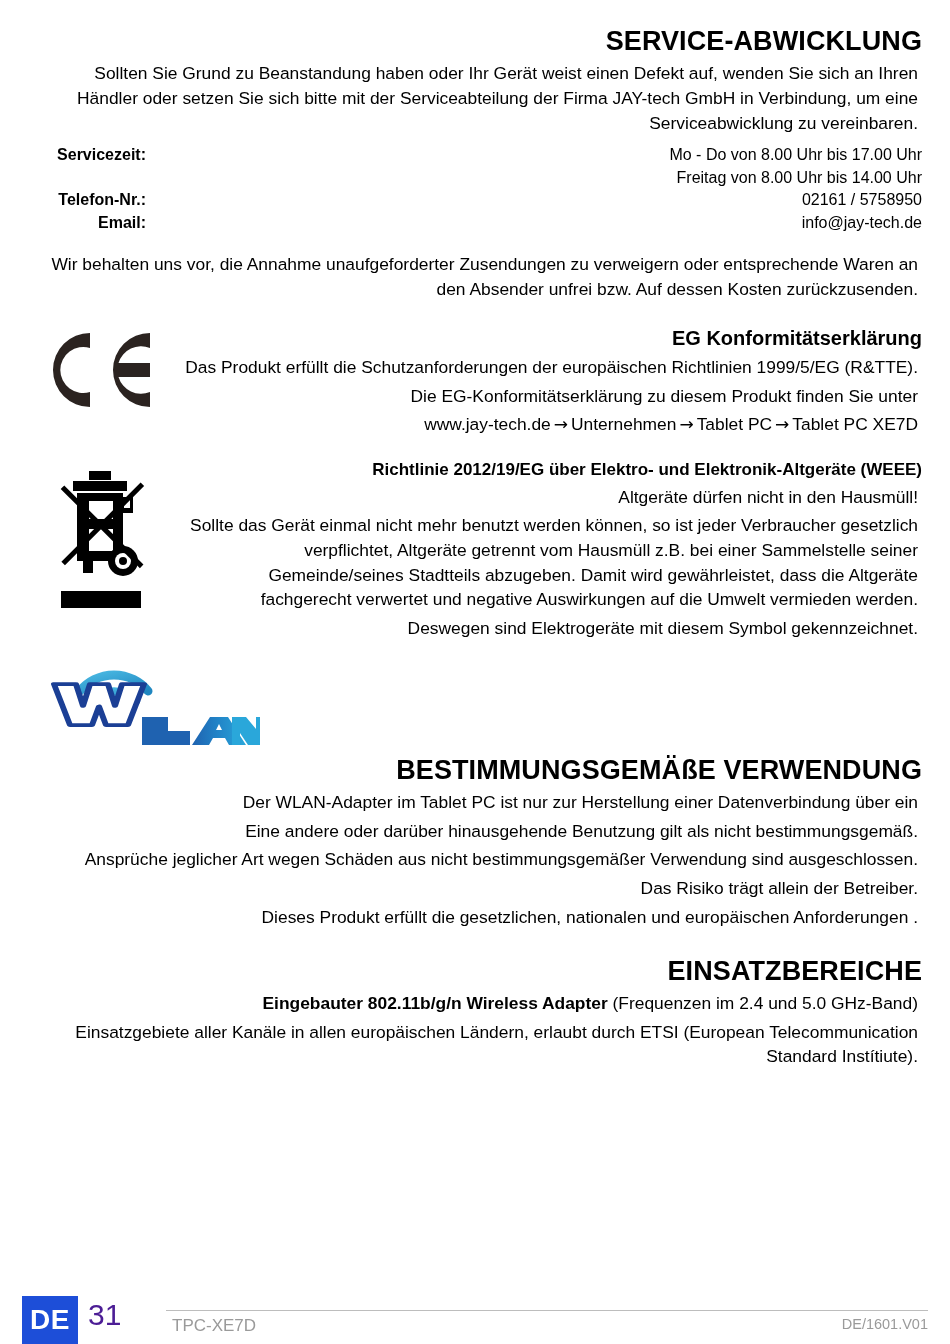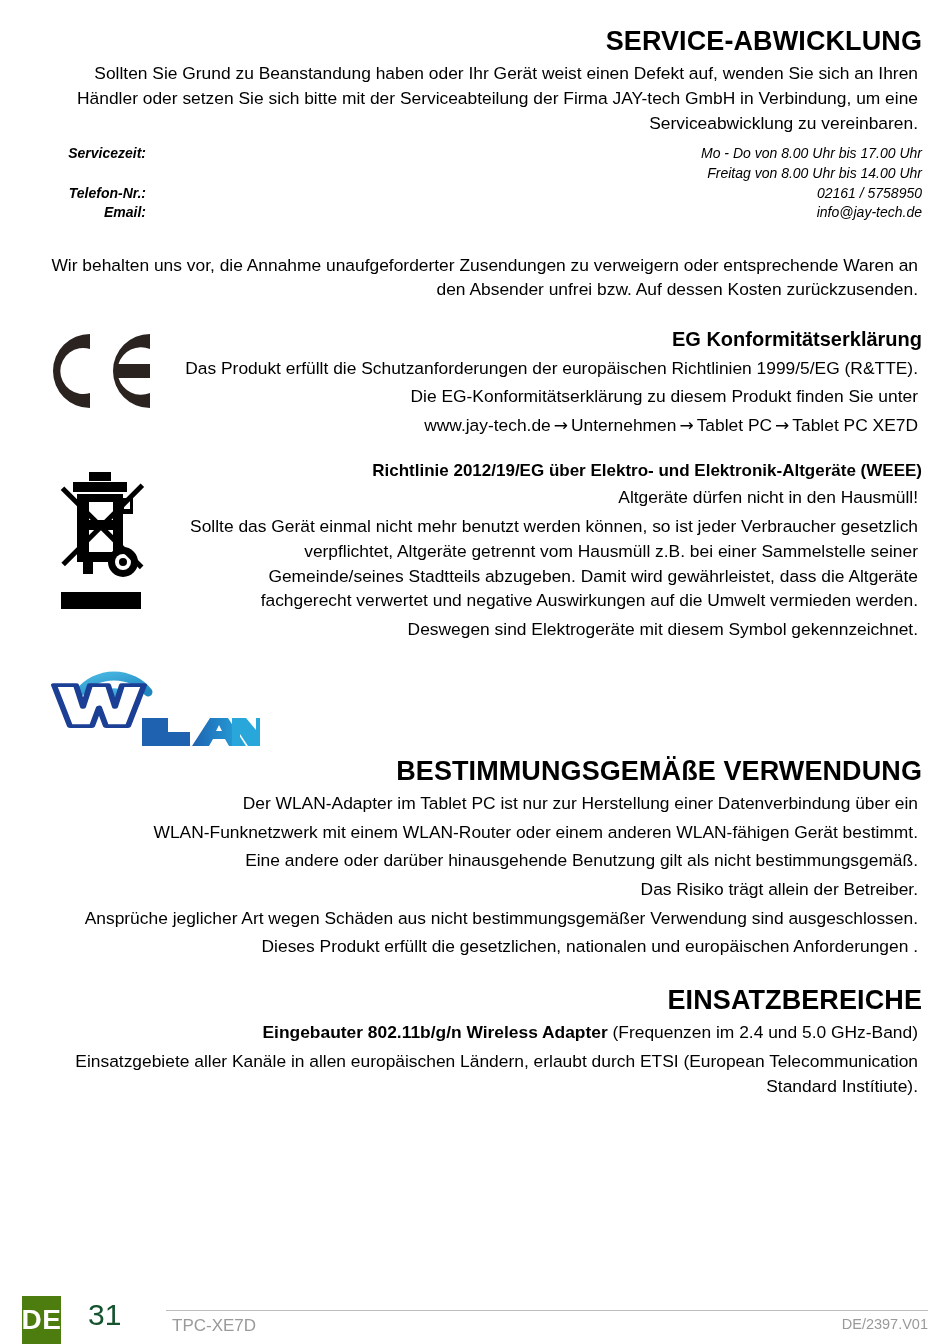--- a/index.html
+++ b/index.html
@@ -55,24 +55,23 @@
     margin: 4px;
   }
   .tight { line-height: 1.40; }
   .spacer-10 { height: 10px; }
   .spacer-14 { height: 14px; }
   .spacer-18 { height: 18px; }
   .spacer-22 { height: 22px; }
 
   
   .deflist {
-    margin: 9px 0 12px 0;
-    font-size: 14px;
+    margin: 9px 0 0 0;
+    font-size: 16px;
     line-height: 1.40;
-    font-style: italic;
   }
   .defrow {
     display: flex;
     align-items: flex-start;
   }
   .defterm {
     font-weight: bold;
     width: 118px;
     flex: 0 0 118px;
     white-space: nowrap;
@@ -119,37 +118,37 @@
     position: absolute;
     left: 0;
     bottom: 0;
     width: 950px;
     height: 56px;
   }
   .footer-badge {
     position: absolute;
     left: 22px;
     top: 8px;
-    width: 39px;
+    width: 56px;
     height: 48px;
-    background: #4d7c0f;
+    background: #1d4ed8;
     color: #ffffff;
     font-size: 28px;
     font-weight: bold;
     display: flex;
     align-items: center;
     justify-content: center;
     letter-spacing: 0.5px;
   }
   .footer-page {
     position: absolute;
     left: 88px;
     top: 10px;
     font-size: 30px;
-    color: #14532d;
+    color: #4c1d95;
   }
   .footer-rule {
     position: absolute;
     left: 166px;
     top: 22px;
     right: 22px;
     height: 1px;
     background: #bdbdbd;
   }
   .footer-model {
@@ -300,37 +299,36 @@
 
           <path d="M182 86 L182 58 L196 58 L206 70 L206 58 L210 58 L210 86 L198 86 L190 74 L190 86 Z" fill="#2aa7da"></path>
         </g>
       </svg>
     </div>
 
     <div class="spacer-10"></div>
 
     <h1 class="section-title">BESTIMMUNGSGEMÄßE VERWENDUNG</h1>
     <p class="body tight">Der WLAN-Adapter im Tablet PC ist nur zur Herstellung einer Datenverbindung über ein</p>
-    <p class="body tight">WLAN-Funknetzwerk mit einem WLAN-Router oder einem anderen WLAN-fähigen Gerät bestimmt.</p>
     <p class="body tight">Eine andere oder darüber hinausgehende Benutzung gilt als nicht bestimmungsgemäß.</p>
+    <p class="body tight">Ansprüche jeglicher Art wegen Schäden aus nicht bestimmungsgemäßer Verwendung sind ausgeschlossen.</p>
     <p class="body tight">Das Risiko trägt allein der Betreiber.</p>
-    <p class="body tight">Ansprüche jeglicher Art wegen Schäden aus nicht bestimmungsgemäßer Verwendung sind ausgeschlossen.</p>
     <p class="body tight">Dieses Produkt erfüllt die gesetzlichen, nationalen und europäischen Anforderungen .</p>
 
     <div class="spacer-22"></div>
 
     <h1 class="section-title">EINSATZBEREICHE</h1>
     <p class="body tight">
       <b>Eingebauter 802.11b/g/n Wireless Adapter</b><span> (Frequenzen im 2.4 und 5.0 GHz-Band)</span>
     </p>
     <p class="body tight">Einsatzgebiete aller Kanäle in allen europäischen Ländern, erlaubt durch ETSI (European Telecommunication Standard Instítiute).</p>
 
   </div>
 
   <div class="footer">
     <div class="footer-badge">DE</div>
     <div class="footer-page">31</div>
     <div class="footer-rule"></div>
     <div class="footer-model">TPC-XE7D</div>
-    <div class="footer-version">DE/2397.V01</div>
+    <div class="footer-version">DE/1601.V01</div>
   </div>
 
 </div>
 
 </body></html>

